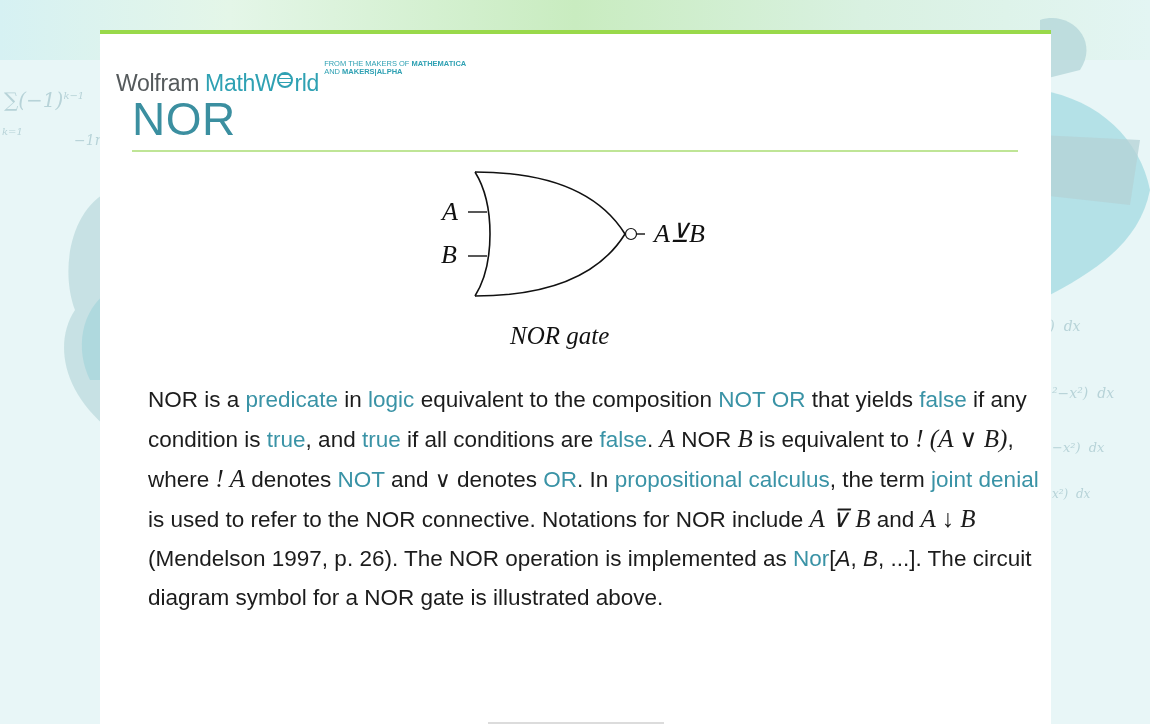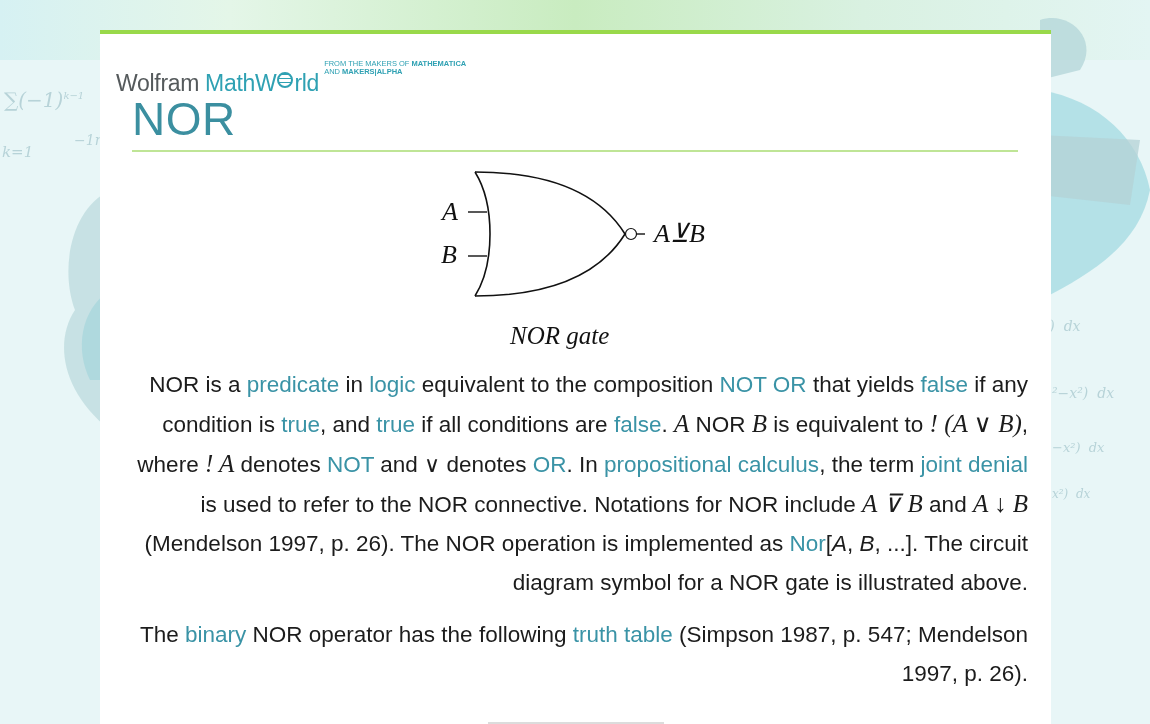--- a/index.html
+++ b/index.html
@@ -43,22 +43,21 @@
   .fig-label {
     position: absolute; font-family: "Liberation Serif", "DejaVu Serif", serif; font-style: italic;
     font-size: 26px; color: #111;
   }
   .fig-caption {
     position: absolute; left: 90px; top: 146px; font-family: "Liberation Serif", "DejaVu Serif", serif;
     font-style: italic; font-size: 25px; color: #111; margin-top: 12px;
   }
   .para {
     position: absolute; left: 32px; width: 895px; font-size: 22.5px; line-height: 39px; color: #1c1c1c;
-    margin: 1px;
-    text-align: right;
+    margin: 16px;
   }
   .p1 { top: 330px; }
   .p2 { top: 580px; }
   .link { color: #3a93a6; text-decoration: none; cursor: pointer; }
   .math { font-family: "Liberation Serif", "DejaVu Serif", serif; font-style: italic; font-size: 25px; }
   .mathop { font-family: "Liberation Serif", "DejaVu Serif", serif; font-size: 22px; }
   .ital { font-style: italic; }
   .truth-table {
     position: absolute; left: 388px; top: 688px; border-collapse: collapse;
   }
@@ -73,21 +72,21 @@
   <path d="M60 10 C20 30 10 90 25 130 C5 160 10 210 60 250 Z" fill="#b9d9dc" opacity="0.7"></path>
   <path d="M60 110 C30 130 25 170 40 200 L60 200 Z" fill="#9fd3db" opacity="0.6"></path>
 </svg>
 <svg class="bg-deco" style="left:1040px;top:10px" width="110" height="290">
   <path d="M0 10 C30 0 60 30 40 60 L0 70 Z" fill="#b5d7da" opacity="0.8"></path>
   <path d="M0 80 C60 90 100 130 110 180 C100 230 60 260 0 290 Z" fill="#9ed9e0" opacity="0.7"></path>
   <path d="M0 125 L100 130 L90 195 L0 185 Z" fill="#b4d2d5" opacity="0.75"></path>
 </svg>
 <div class="bg-formula" style="left:4px;top:88px;font-size:20px">∑(−1)<sup style="font-size:10px">k−1</sup></div>
 <div class="bg-formula" style="left:74px;top:132px;font-size:14px">−1n</div>
-<div class="bg-formula" style="left:2px;top:143px;font-size:15px">k=1</div>
+<div class="bg-formula" style="left:2px;top:126px;font-size:10px">k=1</div>
 <div class="bg-formula" style="left:1004px;top:318px;font-size:14px">(b²−x²)&nbsp;&nbsp;dx</div>
 <div class="bg-formula" style="left:1052px;top:385px;font-size:14px">²−x²)&nbsp;&nbsp;dx</div>
 <div class="bg-formula" style="left:1052px;top:440px;font-size:13px">−x²)&nbsp;&nbsp;dx</div>
 <div class="bg-formula" style="left:1052px;top:487px;font-size:12px">x²)&nbsp;&nbsp;dx</div>
 
 <div class="card">
 
   <div class="logo">
     <span class="logo-wolfram">Wolfram</span>
     <span class="logo-mathworld"><span>MathW</span><span class="logo-globe"></span><span>rld</span></span>
@@ -111,21 +110,20 @@
       <line x1="48" y1="92" x2="67" y2="92" stroke="#111" stroke-width="1.4"></line>
     </svg>
     <span class="fig-label" style="left:22px;top:33px">A</span>
     <span class="fig-label" style="left:21px;top:76px">B</span>
     <span class="fig-label" style="left:234px;top:54px">A⊻B</span>
     <span class="fig-caption">NOR gate</span>
   </div>
 
   <p class="para p1"><span>NOR is a </span><a class="link">predicate</a><span> in </span><a class="link">logic</a><span> equivalent to the composition </span><a class="link">NOT OR</a><span> that yields </span><a class="link">false</a><span> if any condition is </span><a class="link">true</a><span>, and </span><a class="link">true</a><span> if all conditions are </span><a class="link">false</a><span>. </span><span class="math">A</span><span> NOR </span><span class="math">B</span><span> is equivalent to </span><span class="math">! (A ∨ B)</span><span>, where </span><span class="math">! A</span><span> denotes </span><a class="link">NOT</a><span> and </span><span class="mathop">∨</span><span> denotes </span><a class="link">OR</a><span>. In </span><a class="link">propositional calculus</a><span>, the term </span><a class="link">joint denial</a><span> is used to refer to the NOR connective. Notations for NOR include </span><span class="math">A ⊽ B</span><span> and </span><span class="math">A ↓ B</span><span> (Mendelson 1997, p. 26). The NOR operation is implemented as </span><a class="link">Nor</a><span>[</span><span class="ital">A</span><span>, </span><span class="ital">B</span><span>, ...]. The circuit diagram symbol for a NOR gate is illustrated above.</span></p>
 
-  <p class="para p2"><span>The </span><a class="link">binary</a><span> NOR operator has the following </span><a class="link">truth table</a><span> (Simpson 1987, p. 547; Mendelson 1997, p. 26).</span></p>
 
   <table class="truth-table">
     <tbody>
         <tr>
       <td style="width:42px"></td>
       <td style="width:40px"></td>
       <td style="width:86px"></td>
     </tr>
   </tbody>
     </table>

